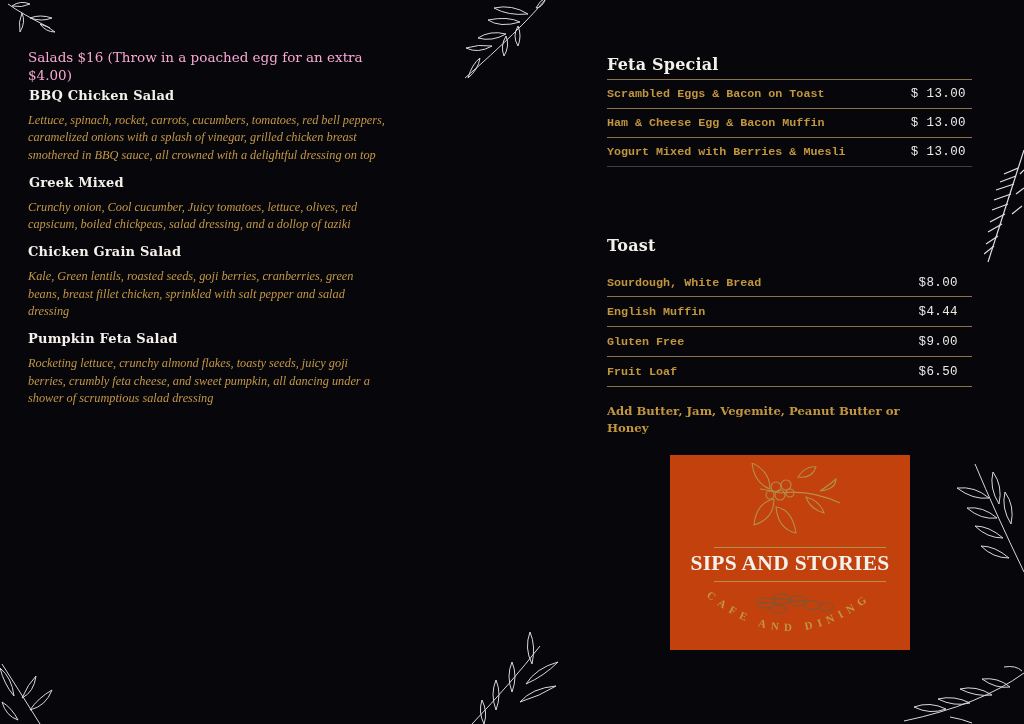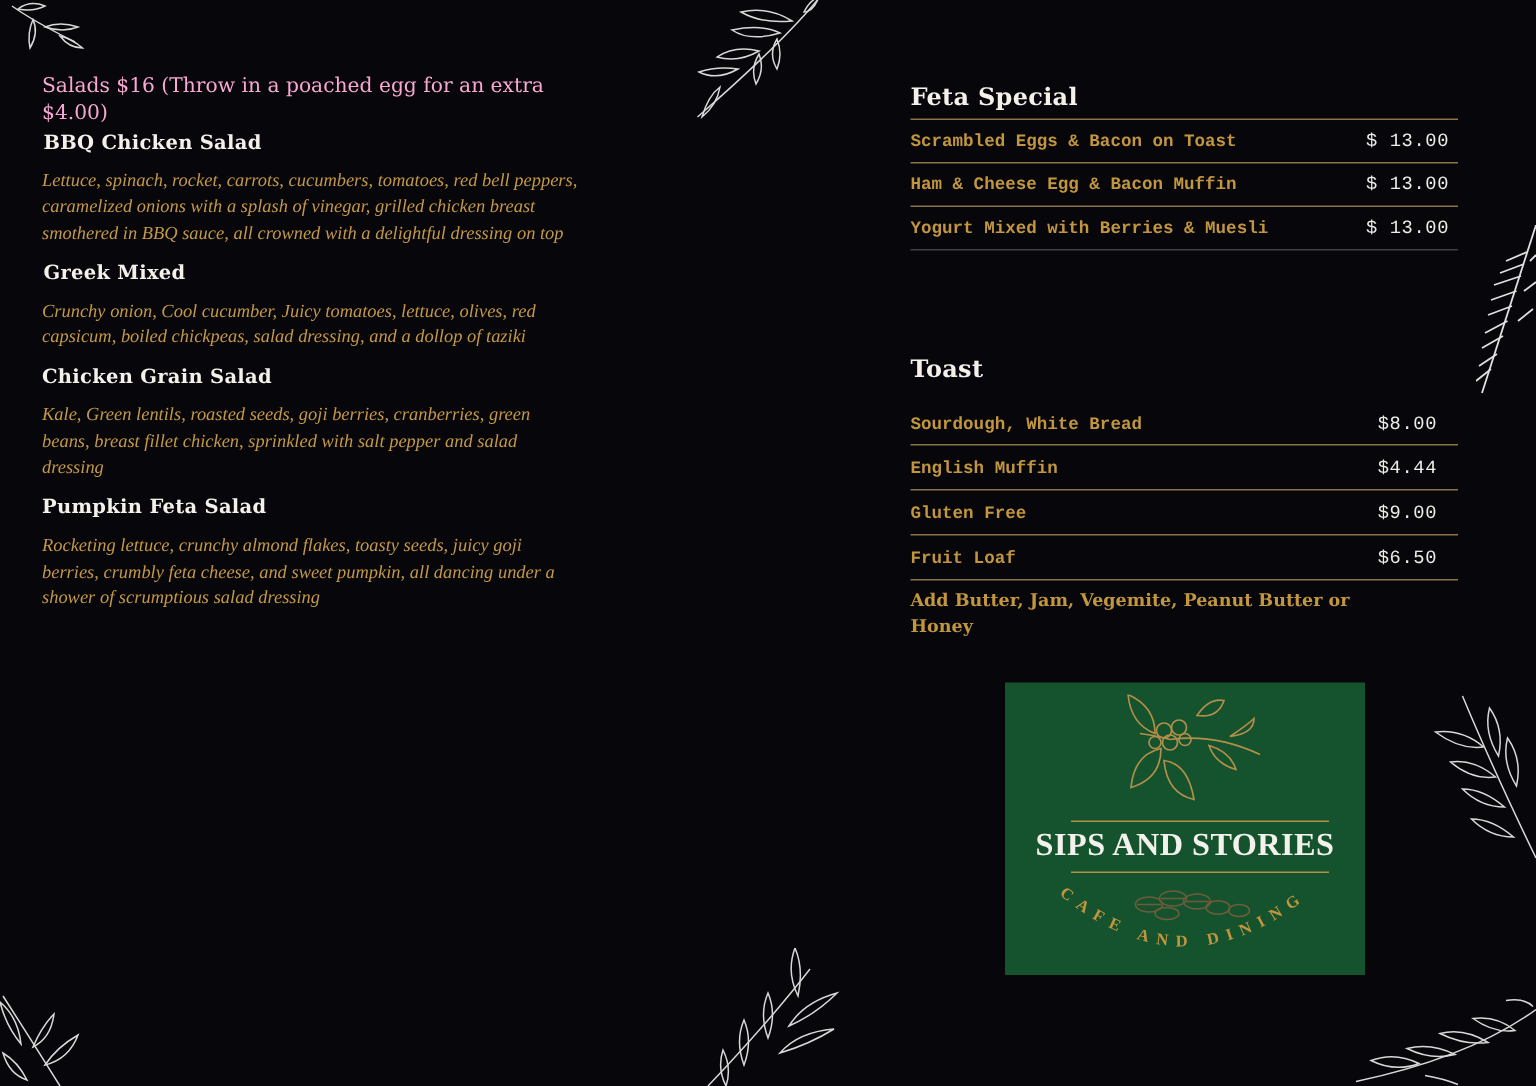--- a/index.html
+++ b/index.html
@@ -45,27 +45,27 @@
   .row .price { color: #ecebe6; font-size: 12.5px; letter-spacing: 0.4px; padding-right: 6px; }
   .kids .row { height: 28px; border-top: 1px solid #8a7346; }
   .kids .row:last-child { border-bottom: 1px solid #404040; align-items: center; }
   .toast { top: 236px; }
   .toast .sec-title { margin-bottom: 13px; }
   .toast .row { height: 29px; border-bottom: 1px solid #8a7346; }
   .toast .row .price { padding-right: 14px; }
   .toast .row:first-of-type { height: 22px; padding-bottom: 6px; align-items: flex-end; }
   .addon {
     font-family: "DejaVu Serif", serif; font-weight: bold; font-size: 11.7px;
-    color: #c2963f; line-height: 17px; margin-top: 5px; width: 310px;
+    color: #c2963f; line-height: 17px; margin-top: 16px; width: 310px;
   }
 
   
   .logo {
     position: absolute; left: 670px; top: 455px; width: 240px; height: 195px;
-    background: #14532d;
+    background: #c2410c;
   }
   .logo-name {
     position: absolute; left: 0; width: 240px; top: 96px; text-align: center;
     font-family: "Liberation Serif", serif; font-weight: bold; font-size: 21.5px;
     color: #f3f1ec; letter-spacing: 0.3px;
   }
   .logo-rule { position: absolute; left: 44px; width: 172px; height: 1px; background: #b48f4a; }
   .logo-sub {
     position: absolute; left: 0; top: 118px;
   }

